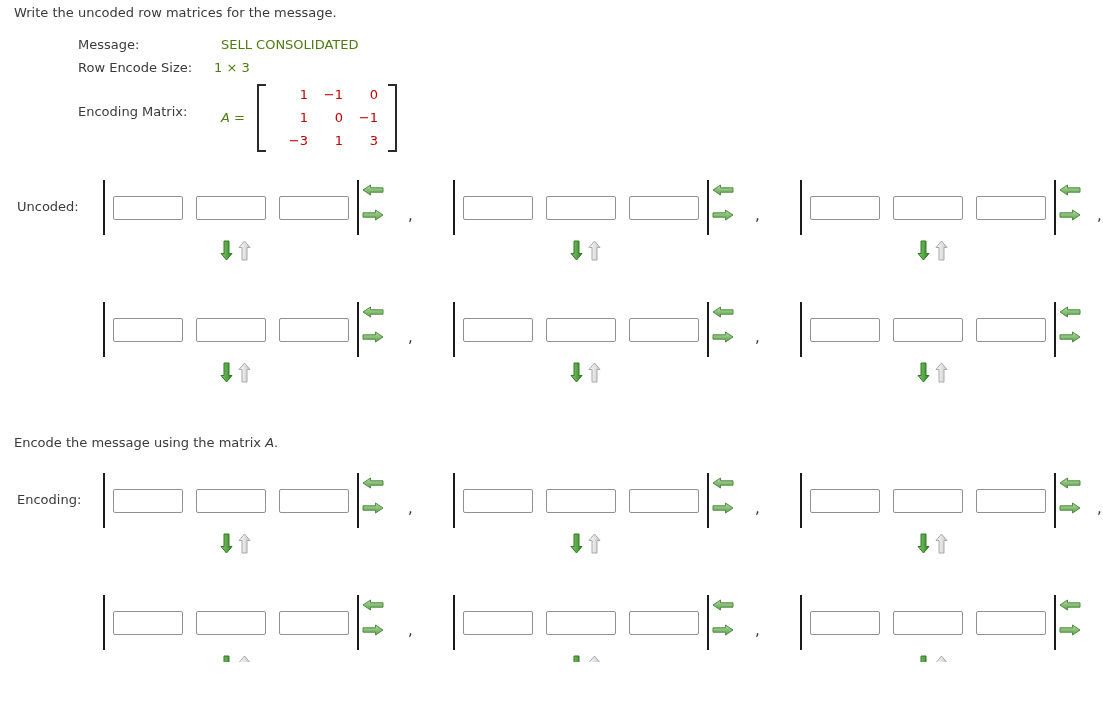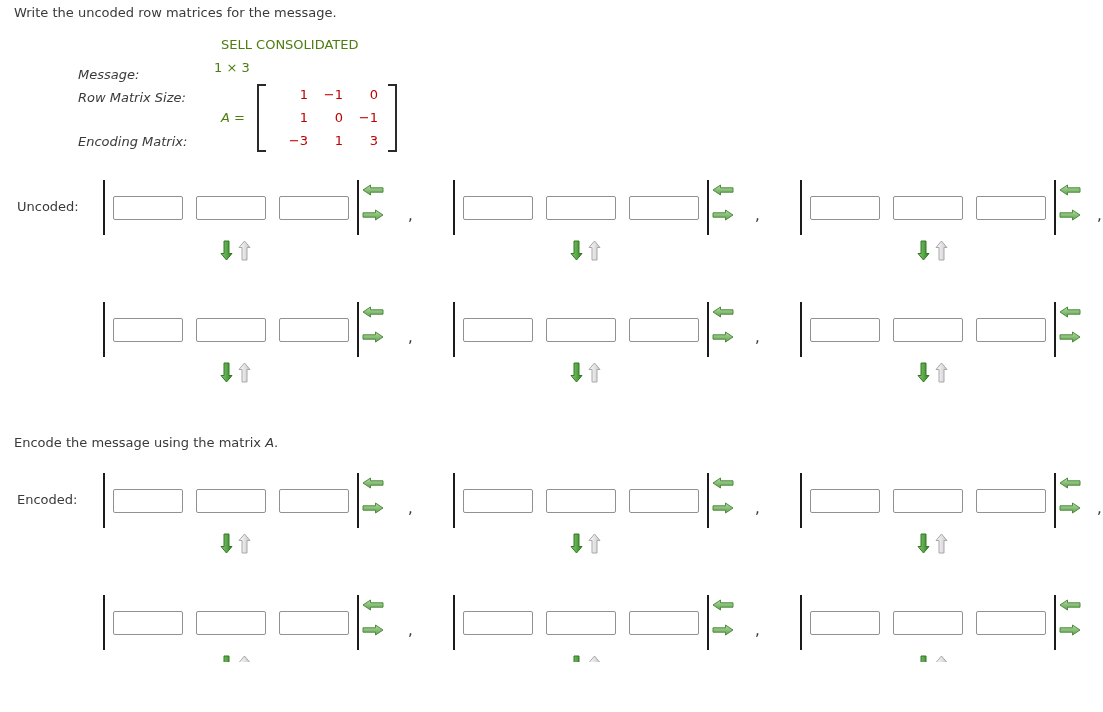--- a/index.html
+++ b/index.html
@@ -3,21 +3,21 @@
 <meta charset="utf-8">
 <style>
   html,body{margin:0;padding:0;background:#ffffff;}
   #page{
     position:relative;width:1103px;height:662px;overflow:hidden;
     font-family:"DejaVu Sans","Liberation Sans",sans-serif;
     color:#3a3a3a;background:#ffffff;
   }
   .abs{position:absolute;}
   .instr{font-size:13px;color:#3a3a3a;white-space:nowrap;}
-  .meta-label{font-size:13px;font-style:italic;color:#3a3a3a;white-space:nowrap;margin-top:30px;}
+  .meta-label{font-size:13px;color:#3a3a3a;white-space:nowrap;}
   .meta-value{font-size:13px;color:#4d7c0f;white-space:nowrap;}
   .var{font-style:italic;}
 
   
   .matrixA{display:flex;align-items:stretch;height:68px;}
   .bkA{width:7px;}
   .bkA-l{border-left:2px solid #2a2a2a;border-top:2px solid #2a2a2a;border-bottom:2px solid #2a2a2a;}
   .bkA-r{border-right:2px solid #2a2a2a;border-top:2px solid #2a2a2a;border-bottom:2px solid #2a2a2a;}
   .agrid{
     display:grid;grid-template-columns:repeat(3,32px);column-gap:3px;
@@ -70,21 +70,21 @@
   </defs>
 </svg>
 
 <div id="page">
 
   <div class="abs instr" style="left:14px;top:5px">Write the uncoded row matrices for the message.</div>
 
   <div class="abs meta-label" style="left:78px;top:37px">Message:</div>
   <div class="abs meta-value" style="left:221px;top:37px">SELL CONSOLIDATED</div>
 
-  <div class="abs meta-label" style="left:78px;top:60px">Row Matrix Size:</div>
+  <div class="abs meta-label" style="left:78px;top:60px">Row Encode Size:</div>
   <div class="abs meta-value" style="left:214px;top:60px">1 × 3</div>
 
   <div class="abs meta-label" style="left:78px;top:104px">Encoding Matrix:</div>
   <div class="abs meta-value var" style="left:221px;top:110px">A =</div>
 
   <div class="abs matrixA" style="left:257px;top:84px">
     <span class="bkA bkA-l"></span>
     <div class="agrid">
       <span class="acell">1</span>
       <span class="acell">−1</span>
@@ -267,21 +267,21 @@
       </svg>
       <svg width="13" height="21" viewBox="0 0 13 21">
         <path d="M6.5,1 L12,7.5 L9,7.5 L9,20 L4,20 L4,7.5 L1,7.5 Z" fill="url(#gUp)" stroke="#a8a8a8" stroke-width="1"></path>
       </svg>
     </div>
   </div>
     </div>
 
   <div class="abs instr" style="left:14px;top:435px"><span>Encode the message using the matrix </span><span class="var">A</span><span>.</span></div>
 
-  <div class="abs side-label" style="left:17px;top:492px">Encoded:</div>
+  <div class="abs side-label" style="left:17px;top:492px">Encoding:</div>
   <div class="answer-row" style="top:473px">
       <div class="mgroup" style="left: 103px;">
     <div class="mrow">
       <span class="bk bk-l"></span>
       <span class="cells">
         <input class="cell" type="text" value="" style="">
         <input class="cell" type="text" value="" style="">
         <input class="cell" type="text" value="" style="">
       </span>
       <span class="bk bk-r"></span>

